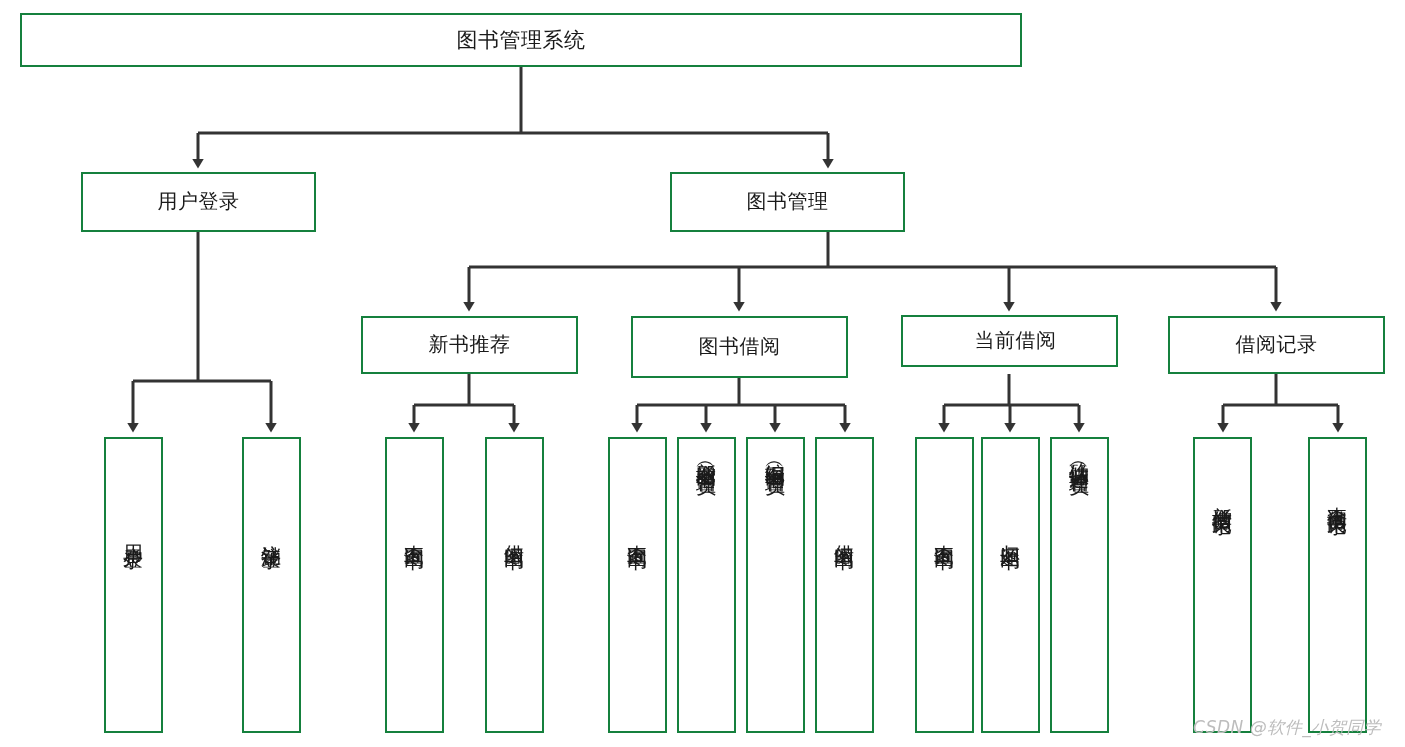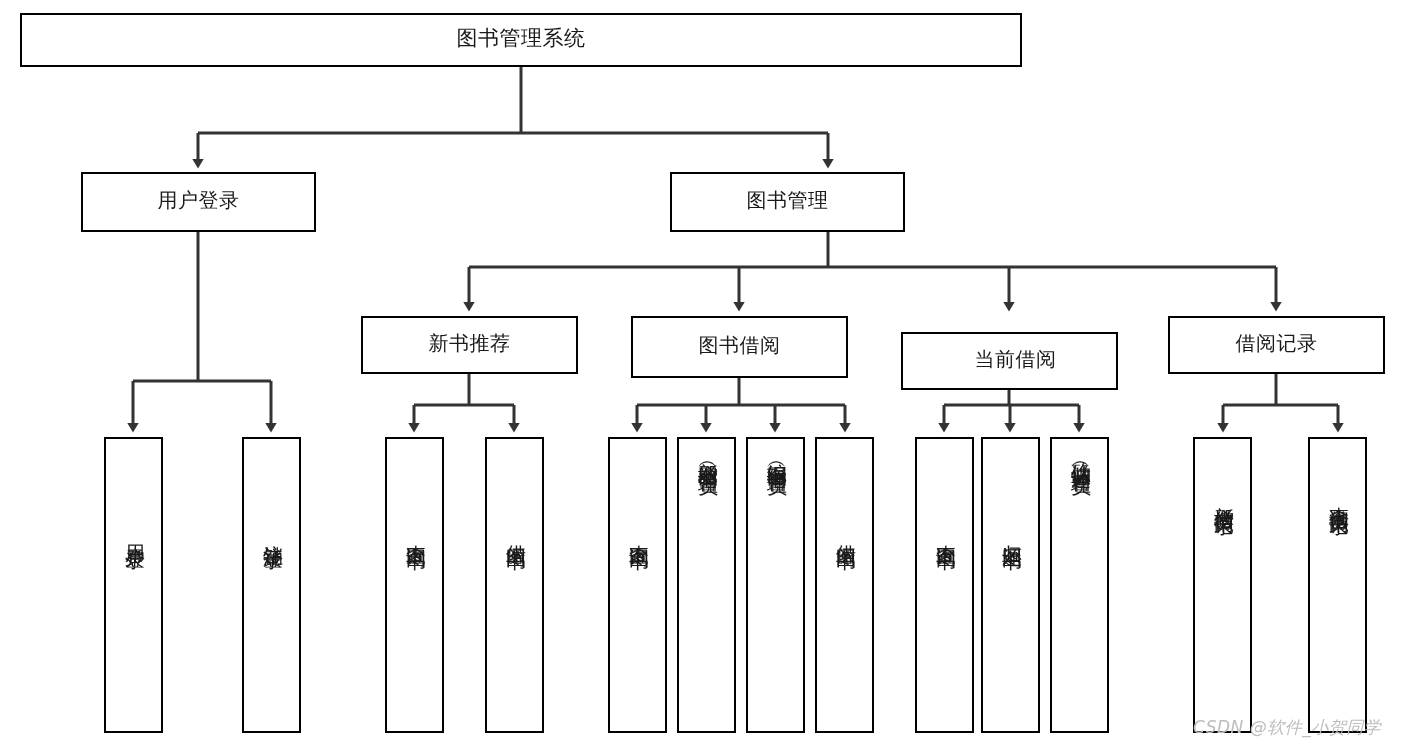--- a/index.html
+++ b/index.html
@@ -23,26 +23,25 @@
     left: 0;
     top: 0;
     width: 1405px;
     height: 747px;
     pointer-events: none;
   }
   .node {
     position: absolute;
     box-sizing: border-box;
     background: #ffffff;
-    border: 2px solid #000000;
+    border: 2px solid #15803d;
     display: flex;
     align-items: center;
     justify-content: center;
     color: #1a1a1a;
-    font-family: Liberation Mono, monospace;
   }
   .node-label {
     display: block;
     white-space: pre;
     line-height: 1.18;
     letter-spacing: 0.5px;
   }
   .node-root {
     font-size: 21px;
   }
@@ -162,21 +161,21 @@
   <div class="node node-l2" style="left:670px; top:172px; width:235px; height:60px;">
     <span class="node-label">图书管理</span>
   </div>
 
   <div class="node node-l3" style="left:361px; top:316px; width:217px; height:58px;">
     <span class="node-label">新书推荐</span>
   </div>
   <div class="node node-l3" style="left:631px; top:316px; width:217px; height:62px;">
     <span class="node-label">图书借阅</span>
   </div>
-  <div class="node node-l3" style="left:901px; top:332px; width:217px; height:58px;padding-left:12px;">
+  <div class="node node-l3" style="left:901px; top:315px; width:217px; height:52px;padding-left:12px;">
     <span class="node-label">当前借阅</span>
   </div>
   <div class="node node-l3" style="left:1168px; top:316px; width:217px; height:58px;">
     <span class="node-label">借阅记录</span>
   </div>
 
   <div class="node node-leaf leaf-short" style="left:104px; top:437px; width:59px; height:296px;">
     <span class="node-label">用户登录</span>
   </div>
   <div class="node node-leaf leaf-short" style="left:242px; top:437px; width:59px; height:296px;">

